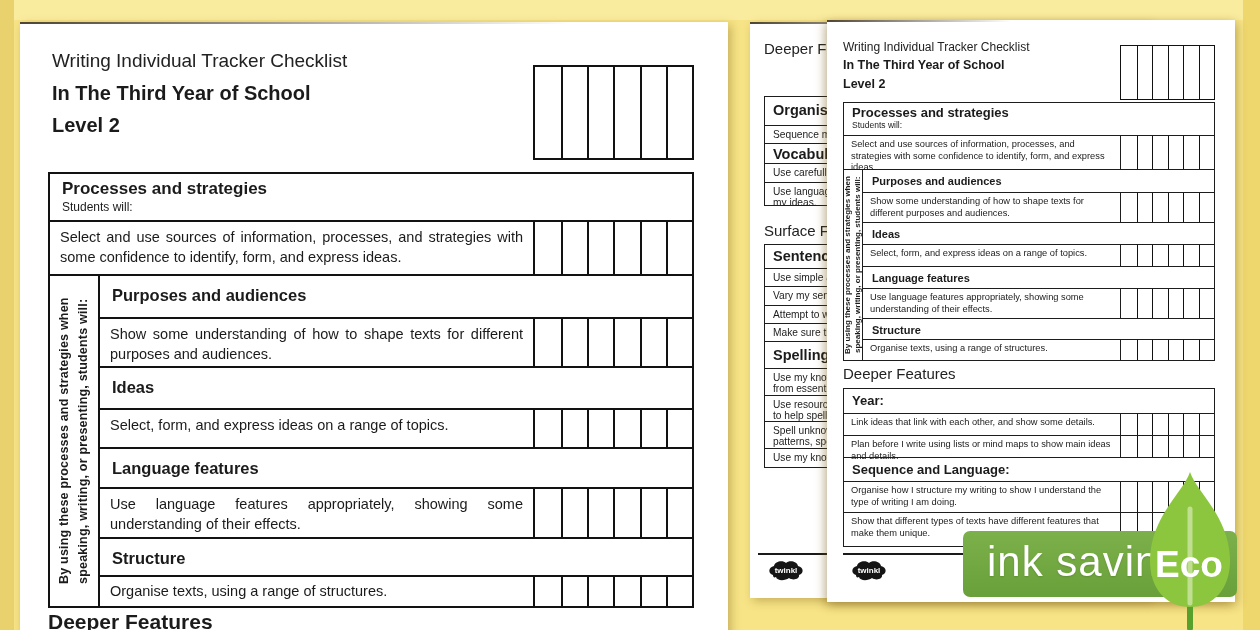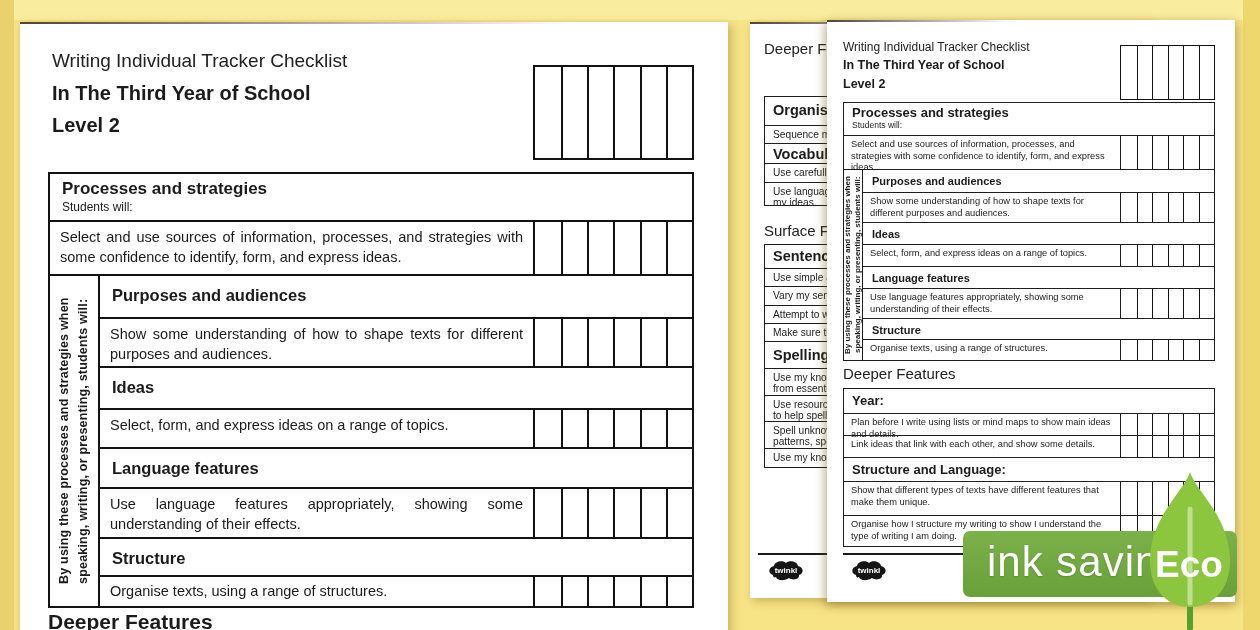--- a/index.html
+++ b/index.html
@@ -323,55 +323,55 @@
         </div>
       </div>
     </div>
   </div>
 
   <div class="abs deeper">Deeper Features</div>
 
   <div class="abs ptbl tbl3b">
     <div class="r bh" style="height:24px">Year:</div>
     <div class="row3 r" style="height:22px">
+      <div class="txt">Link ideas that link with each other, and show some details.</div>
+      <div class="grid g3 cb3">
+          <div class="c"></div>
+          <div class="c"></div>
+          <div class="c"></div>
+          <div class="c"></div>
+          <div class="c"></div>
+          <div class="c"></div>
+        </div>
+    </div>
+    <div class="row3 r" style="height:22px">
       <div class="txt">Plan before I write using lists or mind maps to show main ideas and details.</div>
       <div class="grid g3 cb3">
           <div class="c"></div>
           <div class="c"></div>
           <div class="c"></div>
           <div class="c"></div>
           <div class="c"></div>
           <div class="c"></div>
         </div>
     </div>
-    <div class="row3 r" style="height:22px">
-      <div class="txt">Link ideas that link with each other, and show some details.</div>
+    <div class="r bh" style="height:24px">Sequence and Language:</div>
+    <div class="row3 r" style="height:31px">
+      <div class="txt">Organise how I structure my writing to show I understand the type of writing I am doing.</div>
       <div class="grid g3 cb3">
           <div class="c"></div>
           <div class="c"></div>
           <div class="c"></div>
           <div class="c"></div>
           <div class="c"></div>
           <div class="c"></div>
         </div>
     </div>
-    <div class="r bh" style="height:24px">Structure and Language:</div>
     <div class="row3 r" style="height:34px">
       <div class="txt">Show that different types of texts have different features that make them unique.</div>
-      <div class="grid g3 cb3">
-          <div class="c"></div>
-          <div class="c"></div>
-          <div class="c"></div>
-          <div class="c"></div>
-          <div class="c"></div>
-          <div class="c"></div>
-        </div>
-    </div>
-    <div class="row3 r" style="height:31px">
-      <div class="txt">Organise how I structure my writing to show I understand the type of writing I am doing.</div>
       <div class="grid g3 cb3">
           <div class="c"></div>
           <div class="c"></div>
           <div class="c"></div>
           <div class="c"></div>
           <div class="c"></div>
           <div class="c"></div>
         </div>
     </div>
   </div>

